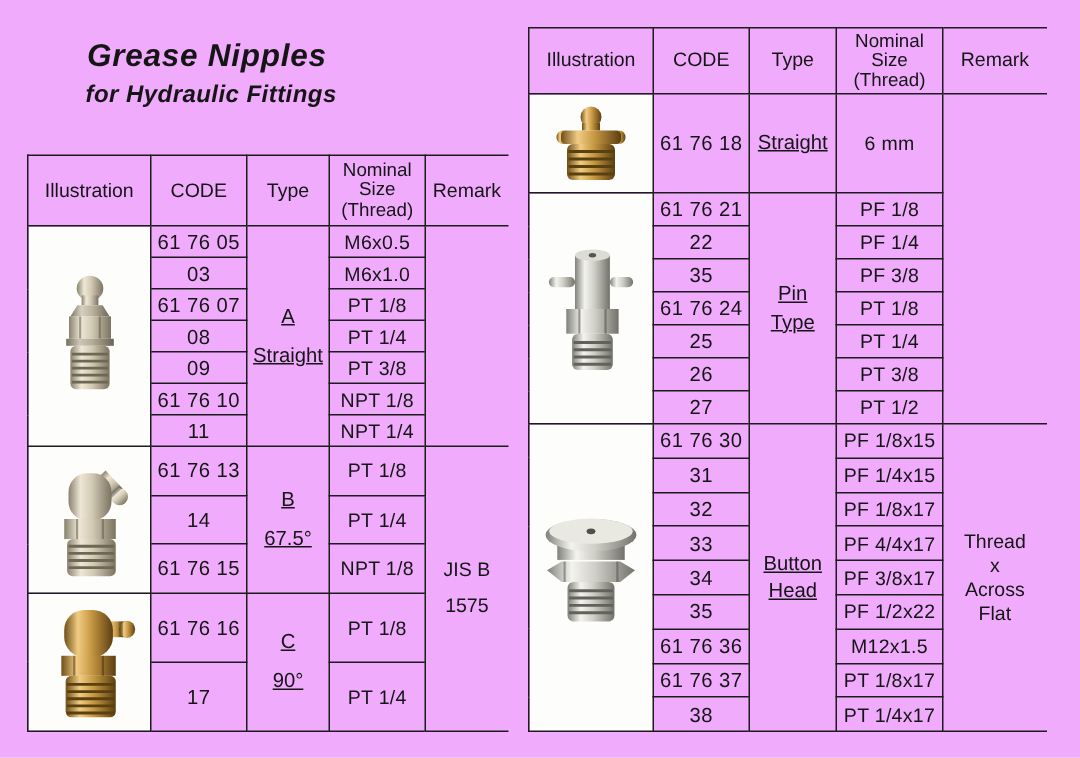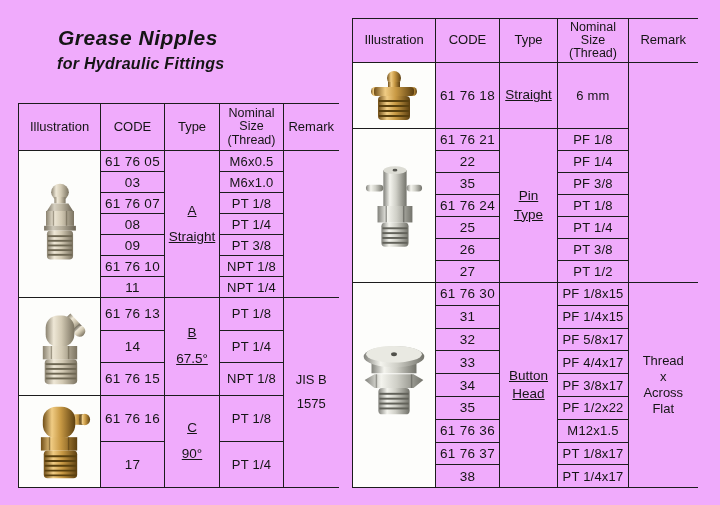--- a/index.html
+++ b/index.html
@@ -358,21 +358,21 @@
         <div class="rl">Across</div>
         <div class="rl">Flat</div>
       </td>
     </tr>
     <tr class="rbh">
           <td class="code">31</td>
           <td class="size">PF 1/4x15</td>
         </tr>
     <tr class="rbh">
           <td class="code">32</td>
-          <td class="size">PF 5/8x17</td>
+          <td class="size">PF 1/8x17</td>
         </tr>
     <tr class="rbh">
           <td class="code">33</td>
           <td class="size">PF 4/4x17</td>
         </tr>
     <tr class="rbh">
           <td class="code">34</td>
           <td class="size">PF 3/8x17</td>
         </tr>
     <tr class="rbh">

